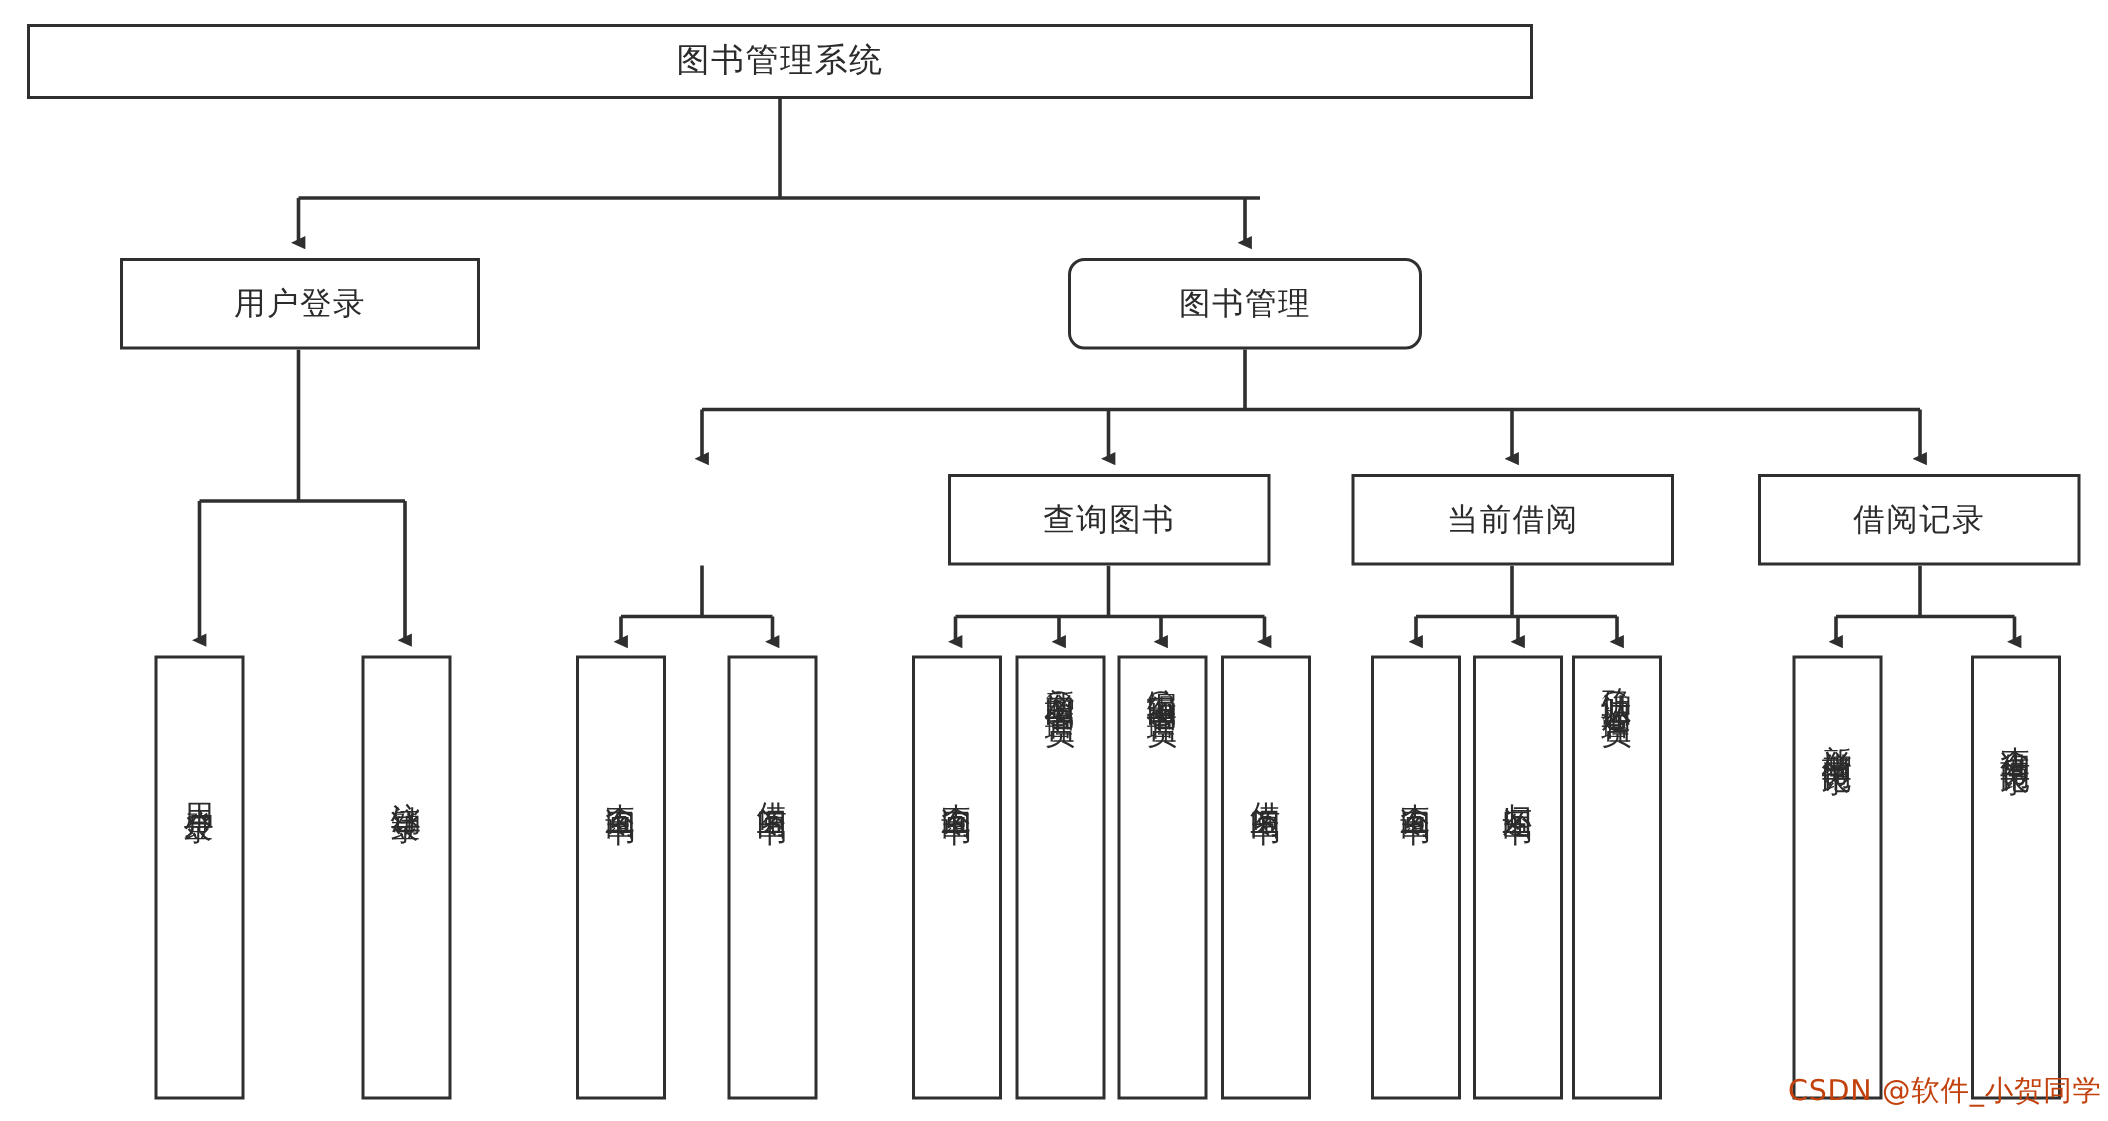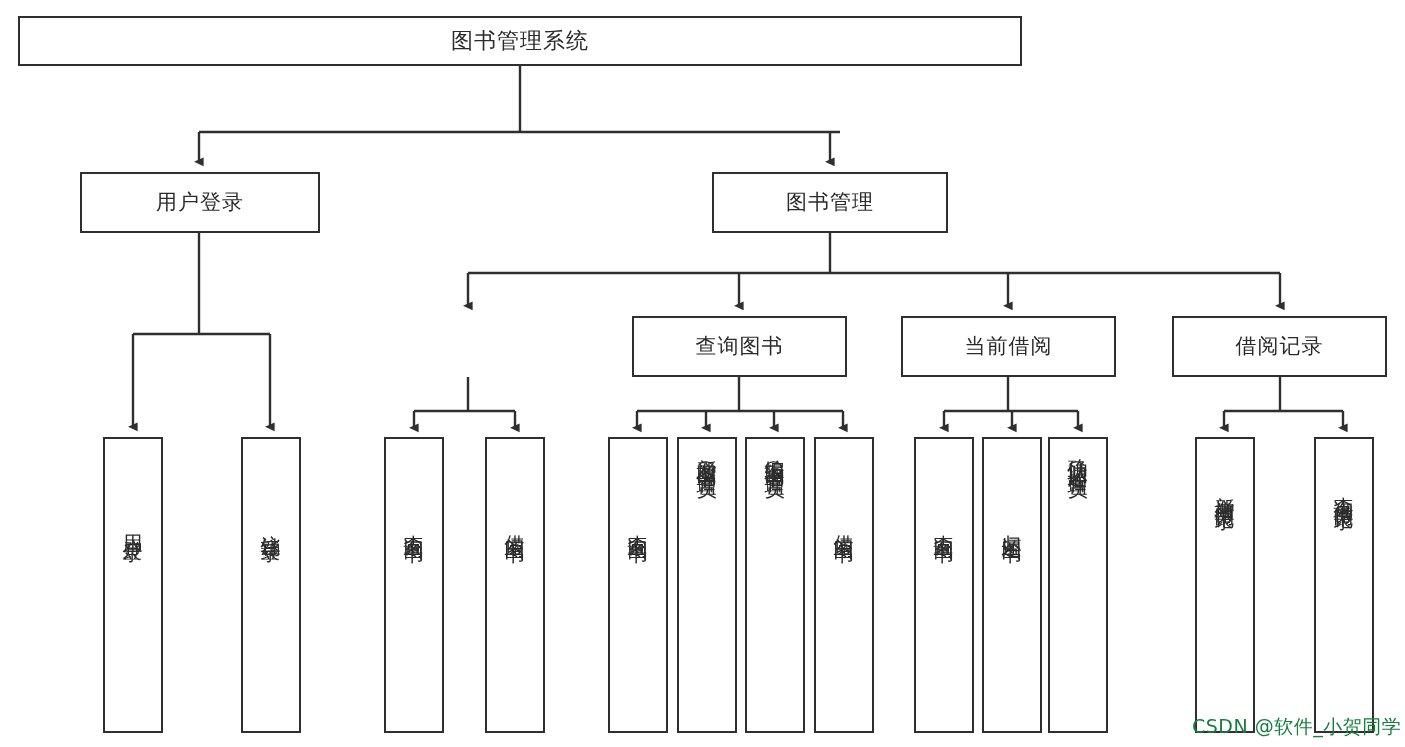--- a/index.html
+++ b/index.html
@@ -52,21 +52,21 @@
   .node.vert .lbl {
     writing-mode: vertical-rl;
     text-orientation: upright;
     font-size: 20px;
     letter-spacing: 3px;
     line-height: 1;
   }
   .node.root .lbl { font-size: 22px; }
   .watermark {
     position: absolute;
-    color: #15803d;
+    color: #c2410c;
     font-size: 19px;
     letter-spacing: 0.5px;
     white-space: nowrap;
     pointer-events: none;
     user-select: none;
   }
 </style>
 </head>
 <body>
 
@@ -123,21 +123,21 @@
     </g>
   </svg>
 
   <div class="node horiz root" style="left:18px; top:16px; width:1004px; height:50px;">
     <span class="lbl">图书管理系统</span>
   </div>
 
   <div class="node horiz" style="left:80px; top:172px; width:240px; height:61px;">
     <span class="lbl">用户登录</span>
   </div>
-  <div class="node horiz" style="left:712px; top:172px; width:236px; height:61px;">
+  <div class="node horiz" style="left:712px; top:172px; width:236px; height:61px;border-radius:11px;">
     <span class="lbl">图书管理</span>
   </div>
 
   <div class="node horiz" style="left:632px; top:316px; width:215px; height:61px;">
     <span class="lbl">查询图书</span>
   </div>
   <div class="node horiz" style="left:1172px; top:316px; width:215px; height:61px;">
     <span class="lbl">借阅记录</span>
   </div>
   <div class="node horiz" style="left:901px; top:316px; width:215px; height:61px;">

